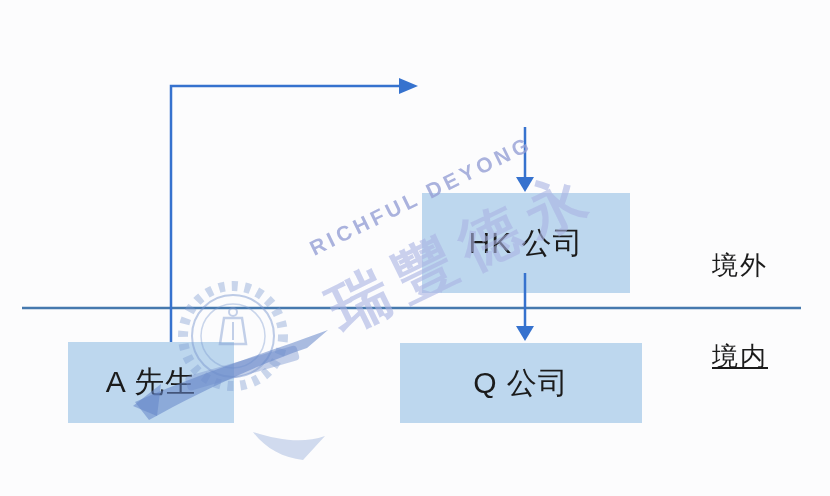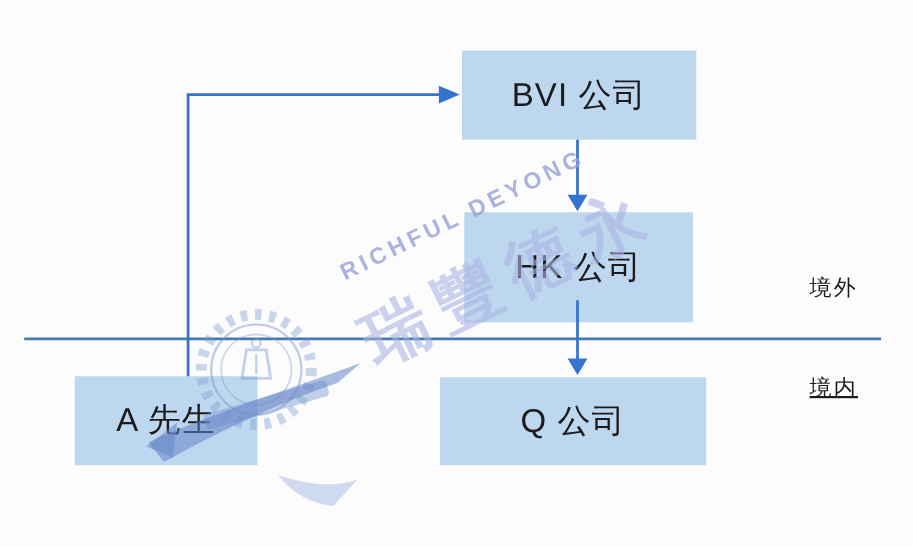--- a/index.html
+++ b/index.html
@@ -25,22 +25,22 @@
   }
   .node-bvi{left:420px;top:46px;width:213px;height:81px;}
   .node-hk {left:422px;top:193px;width:208px;height:100px;}
   .node-a  {left:68px;top:342px;width:166px;height:81px;}
   .node-q  {left:400px;top:343px;width:242px;height:80px;}
 
   
   .region{
     position:absolute;
     left:700px;width:80px;
-    text-align:right;
-    font-size:20px;
+    text-align:center;
+    font-size:26px;
     color:var(--node-text,#1b1b1b);
     letter-spacing:2px;
     z-index:2;
   }
   .region-offshore{top:248px;}
   .region-onshore{top:339px;text-decoration:underline;}
 
   
   .connectors{
     position:absolute;left:0;top:0;width:830px;height:496px;
@@ -81,23 +81,20 @@
   }
   .stamp-stroke{stroke:var(--stamp,#7e9ad0);fill:none;}
   .stamp-fill{fill:var(--stamp,#7e9ad0);stroke:none;}
   .stamp-dark{fill:#6585c8;stroke:none;}
 </style>
 </head>
 <body>
 
 <div class="canvas">
 
-  <div class="node node-bvi">
-    <span>BVI 公司</span>
-  </div>
   <div class="node node-hk">
     <span>HK 公司</span>
   </div>
   <div class="node node-a">
     <span>A 先生</span>
   </div>
   <div class="node node-q">
     <span>Q 公司</span>
   </div>
 

